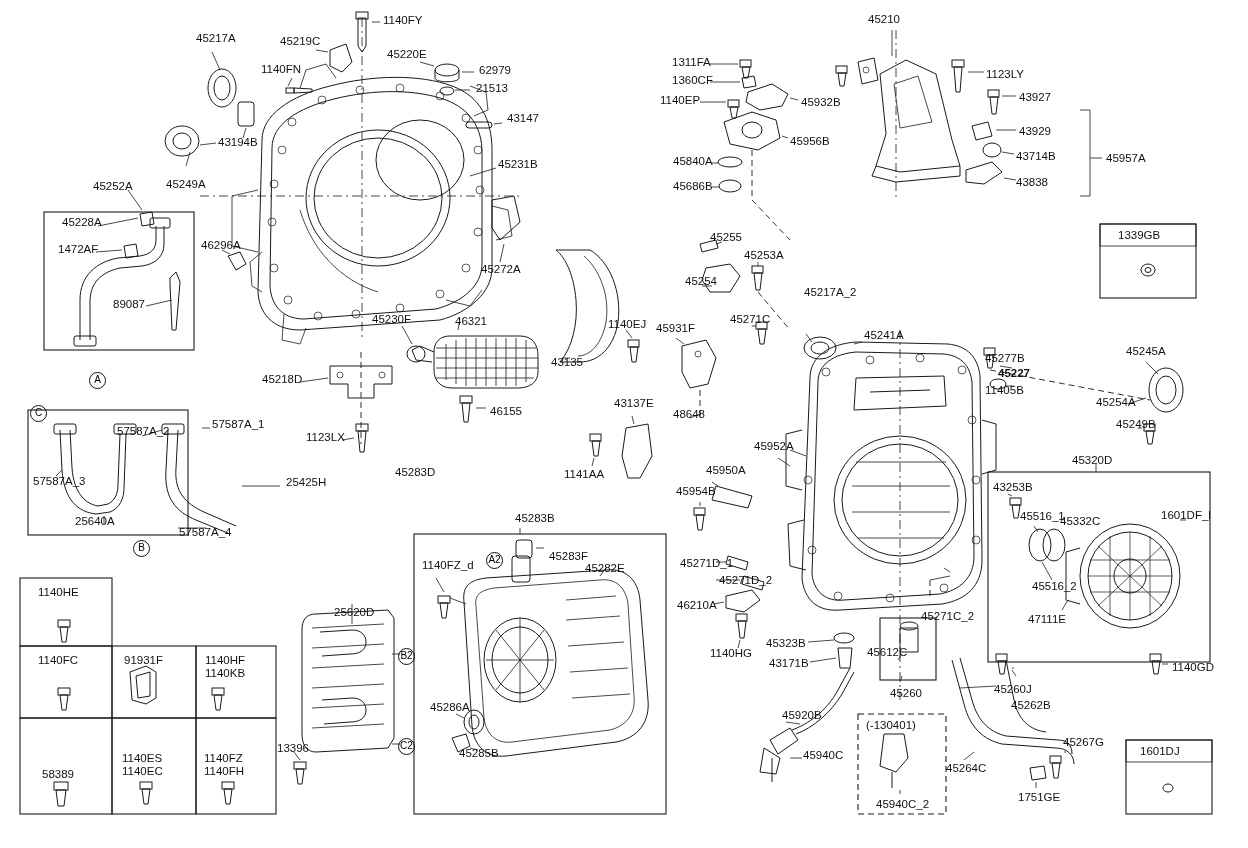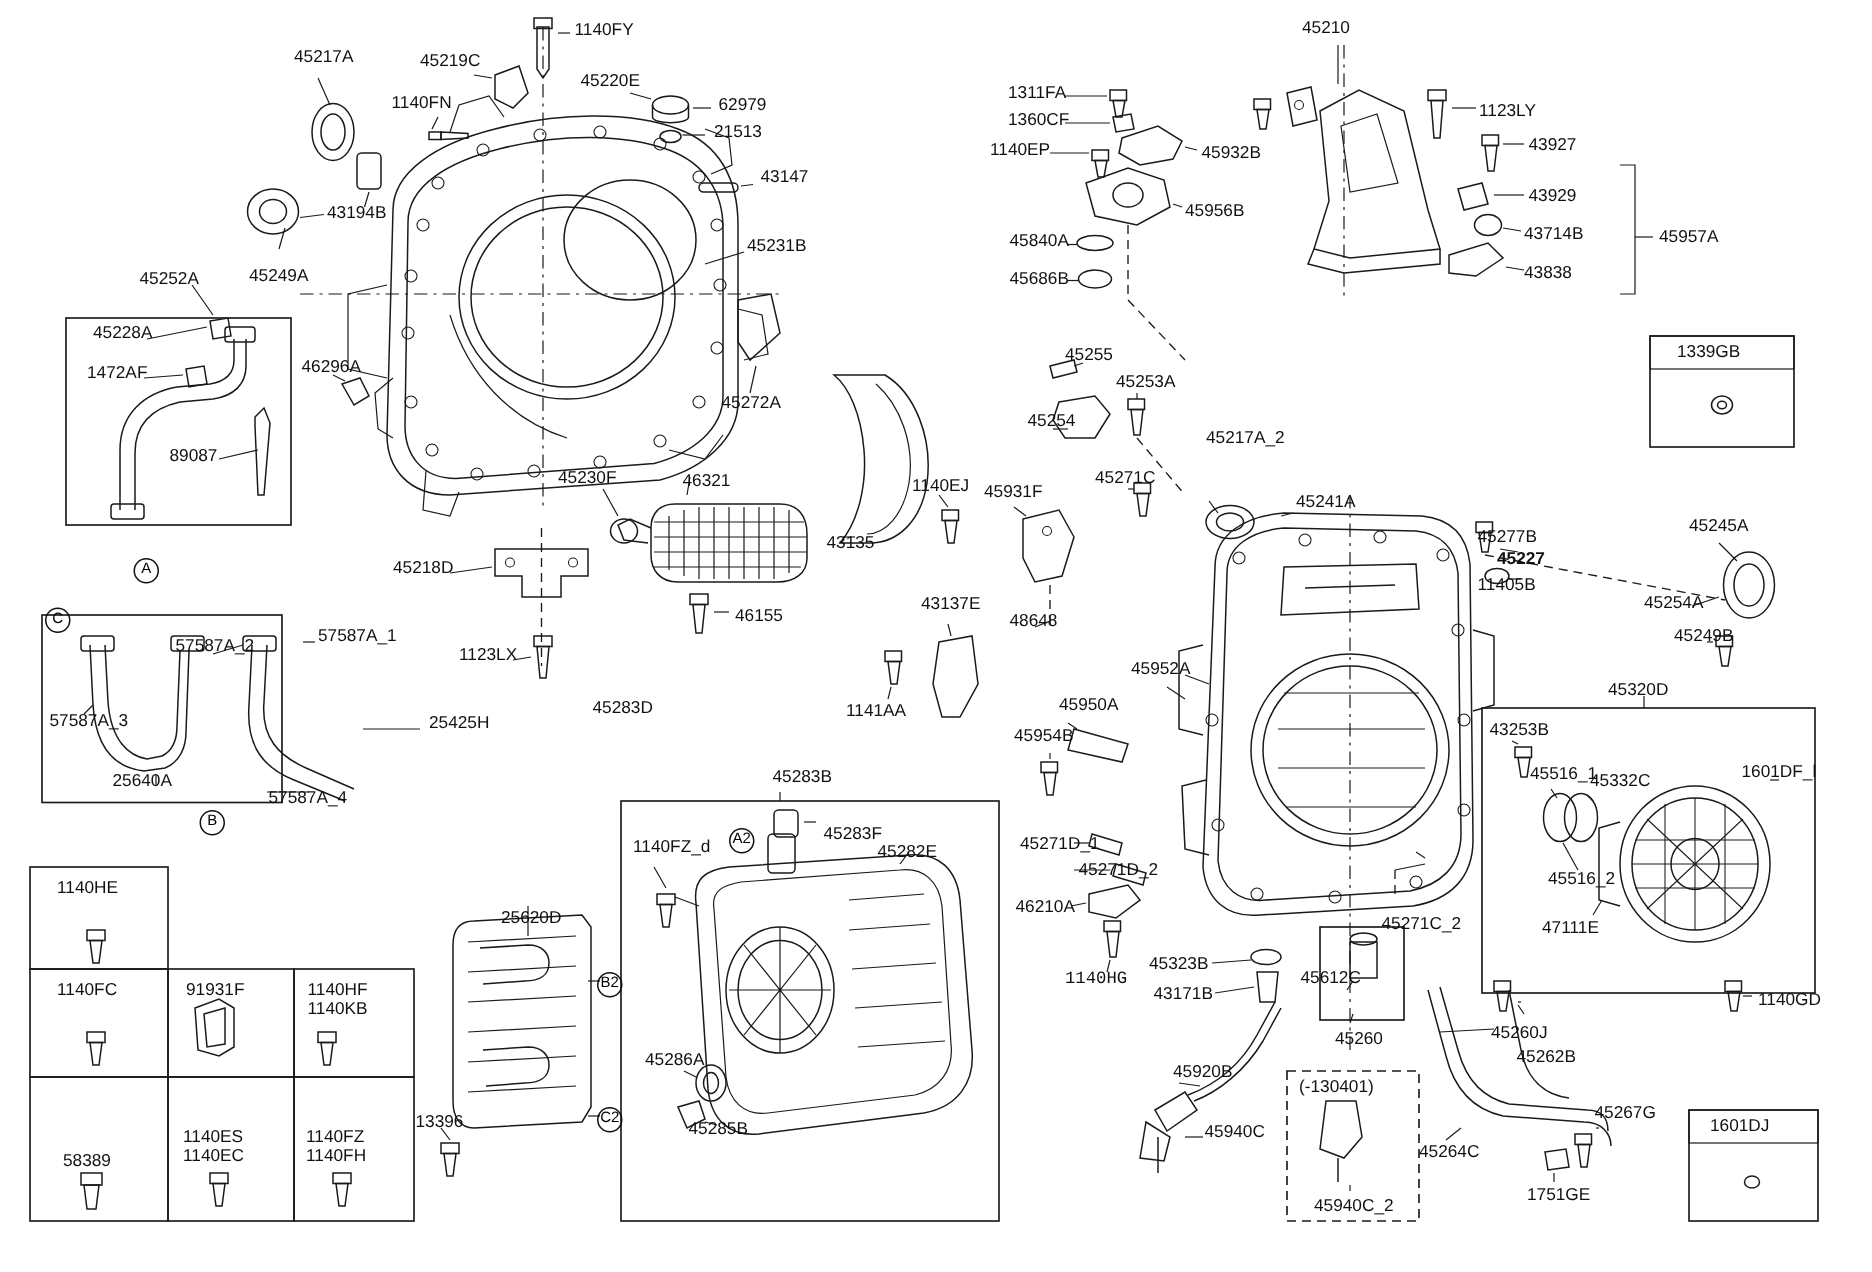--- a/index.html
+++ b/index.html
@@ -667,21 +667,21 @@
 <div class="lbl" style="left:1072px;top:454px;">45320D</div>
 <div class="lbl" style="left:993px;top:481px;">43253B</div>
 <div class="lbl" style="left:1020px;top:510px;">45516_1</div>
 <div class="lbl" style="left:1060px;top:515px;">45332C</div>
 <div class="lbl" style="left:1161px;top:509px;">1601DF_l</div>
 <div class="lbl" style="left:1032px;top:580px;">45516_2</div>
 <div class="lbl" style="left:1028px;top:613px;">47111E</div>
 <div class="lbl" style="left:680px;top:557px;">45271D_1</div>
 <div class="lbl" style="left:680px;top:574px;margin-left:39px;">45271D_2</div>
 <div class="lbl" style="left:677px;top:599px;">46210A</div>
-<div class="lbl" style="left:710px;top:647px;font-family:Liberation Mono, monospace;">1140HG</div>
+<div class="lbl" style="left:710px;top:647px;">1140HG</div>
 <div class="lbl" style="left:766px;top:637px;">45323B</div>
 <div class="lbl" style="left:769px;top:657px;">43171B</div>
 <div class="lbl" style="left:921px;top:570px;margin-top:40px;">45271C_2</div>
 <div class="lbl" style="left:867px;top:646px;">45612C</div>
 <div class="lbl" style="left:890px;top:687px;">45260</div>
 <div class="lbl" style="left:1011px;top:668px;margin-top:31px;">45262B</div>
 <div class="lbl" style="left:1172px;top:661px;">1140GD</div>
 <div class="lbl" style="left:994px;top:683px;">45260J</div>
 <div class="lbl" style="left:782px;top:709px;">45920B</div>
 <div class="lbl" style="left:803px;top:749px;">45940C</div>

